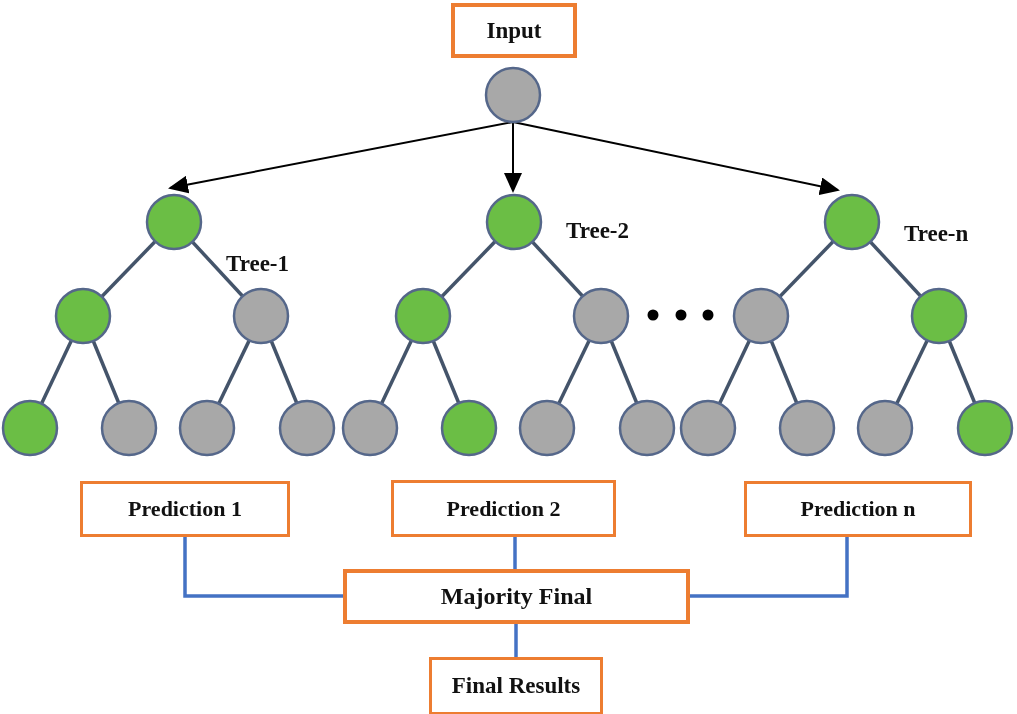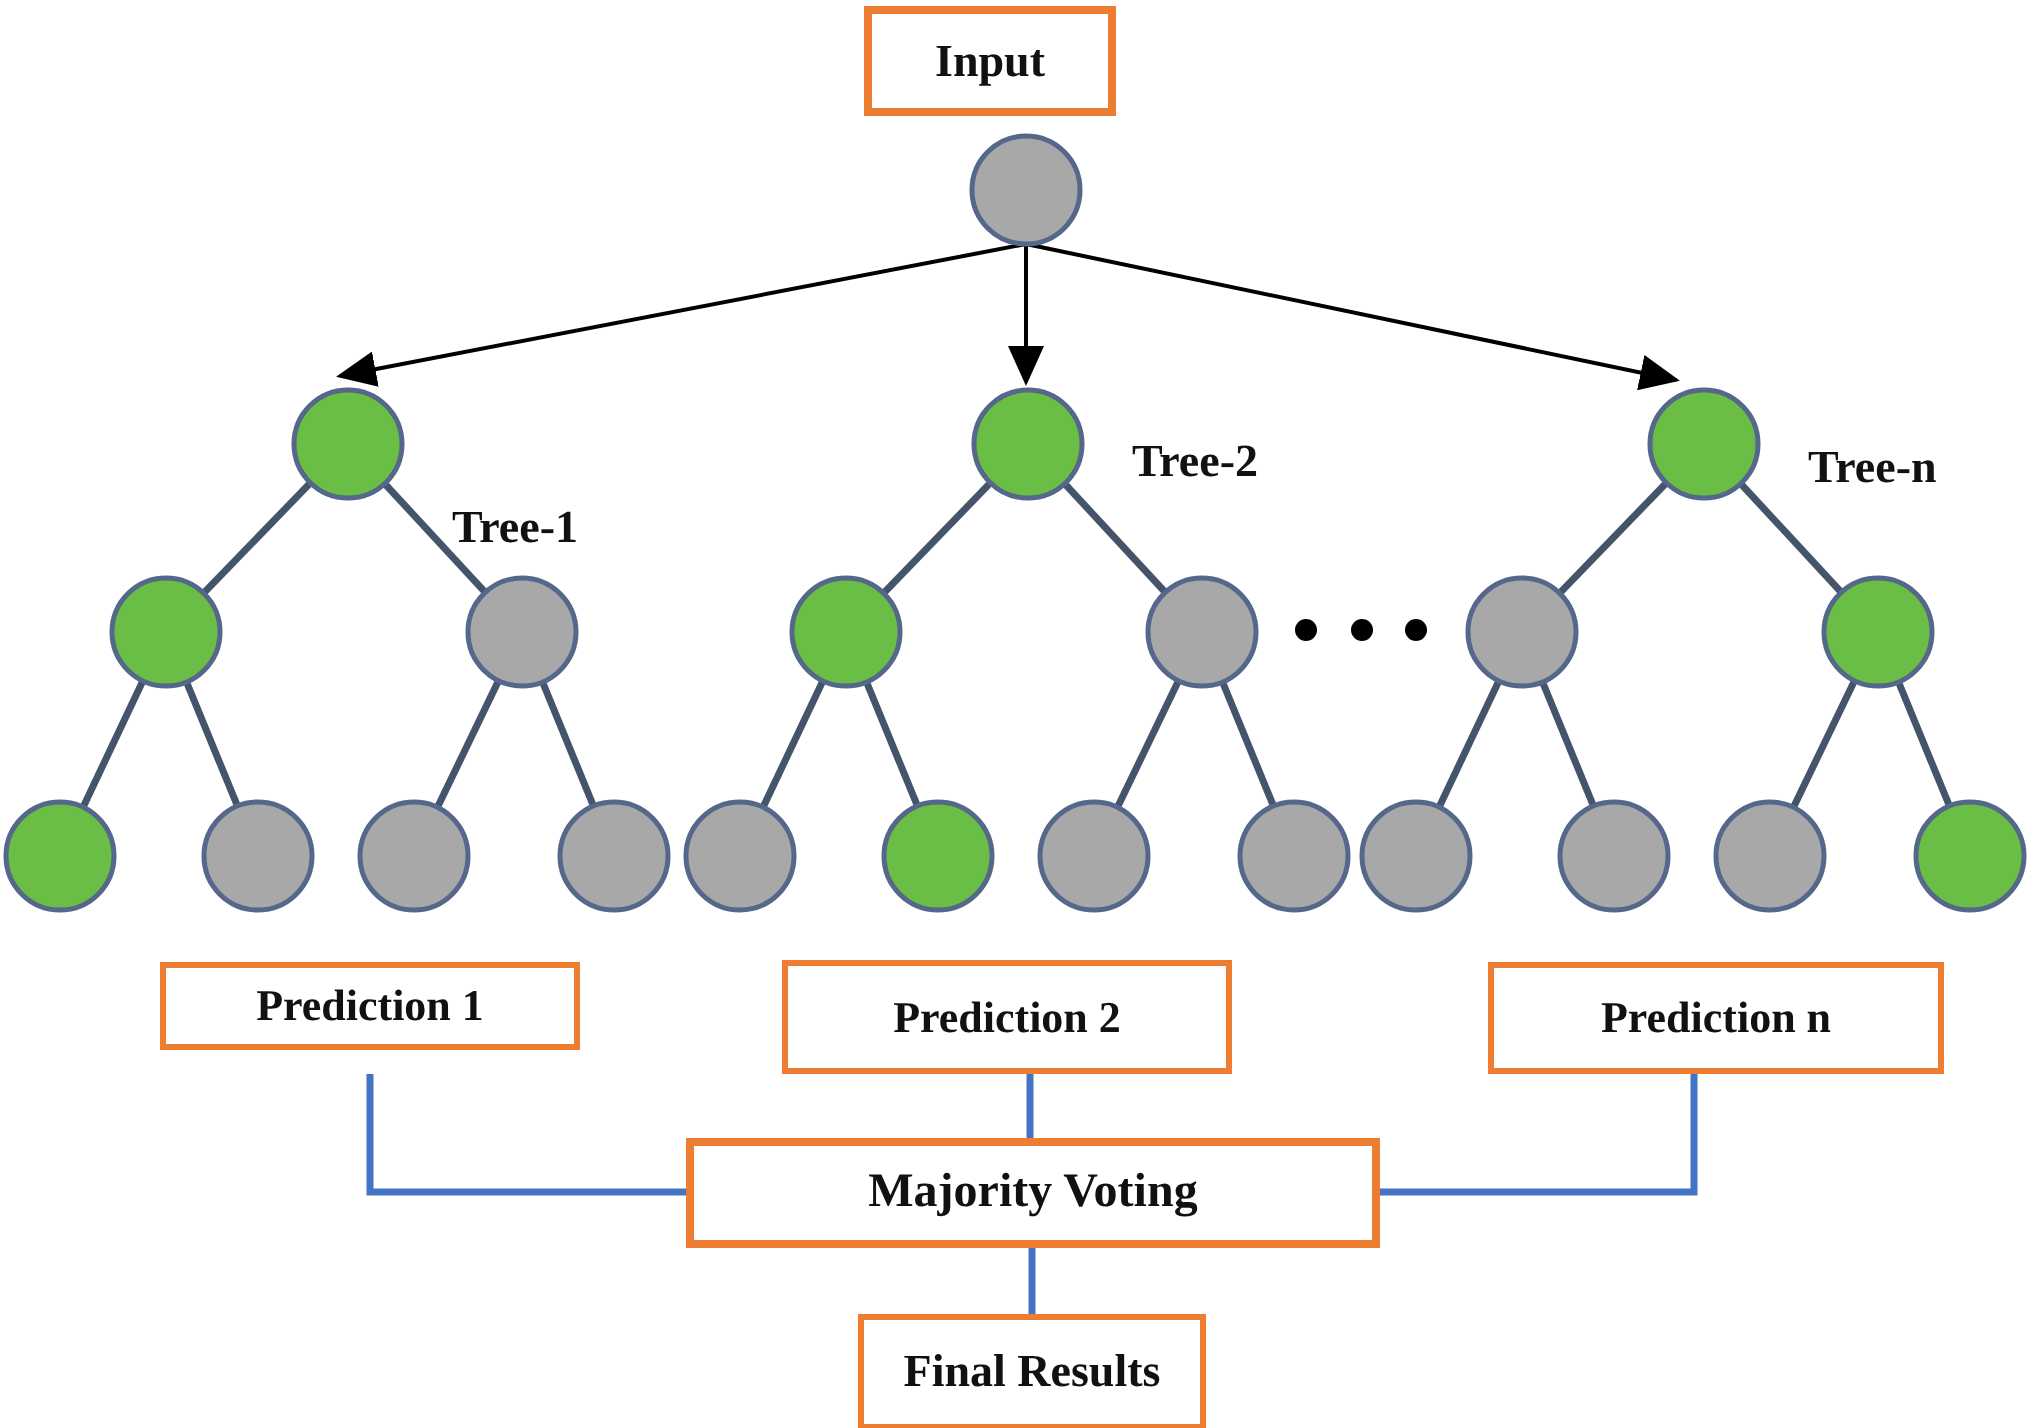--- a/index.html
+++ b/index.html
@@ -16,22 +16,22 @@
     position: absolute;
     background: #ffffff;
     border: 3px solid #ED7D31;
     display: flex;
     align-items: center;
     justify-content: center;
     font-weight: bold;
     color: #111111;
     box-sizing: border-box;
   }
-  .box-input        { left: 432px; top: 3px;   width: 126px; height: 55px; border-width: 4px; font-size: 23px; }
-  .box-pred1        { left: 80px;  top: 481px; width: 210px; height: 44px; font-size: 22px; }
+  .box-input        { left: 451px; top: 3px;   width: 126px; height: 55px; border-width: 4px; font-size: 23px; }
+  .box-pred1        { left: 80px;  top: 481px; width: 210px; height: 56px; font-size: 22px; }
   .box-pred2        { left: 391px; top: 480px; width: 225px; height: 57px; font-size: 22px; }
   .box-predn        { left: 744px; top: 481px; width: 228px; height: 56px; font-size: 22px; }
   .box-majority     { left: 343px; top: 569px; width: 347px; height: 55px; border-width: 4px; font-size: 24px; }
   .box-final        { left: 429px; top: 657px; width: 174px; height: 58px; font-size: 23px; }
   .tree-label {
     position: absolute;
     top: 203px;
     height: 34px;
     display: flex;
     align-items: center;
@@ -114,21 +114,21 @@
 
   <div class="box box-pred2">
     <span>Prediction 2</span>
   </div>
 
   <div class="box box-predn">
     <span>Prediction n</span>
   </div>
 
   <div class="box box-majority">
-    <span>Majority Voting</span>
+    <span>Majority Final</span>
   </div>
 
   <div class="box box-final">
     <span>Final Results</span>
   </div>
 
 <div class="tree-label" style="left: 226px; top: 203px; margin-top: 44px;">Tree-1</div>
     <div class="tree-label" style="left: 566px; top: 214px;">Tree-2</div>
     <div class="tree-label" style="left: 904px; top: 217px;">Tree-n</div>
   </div>

